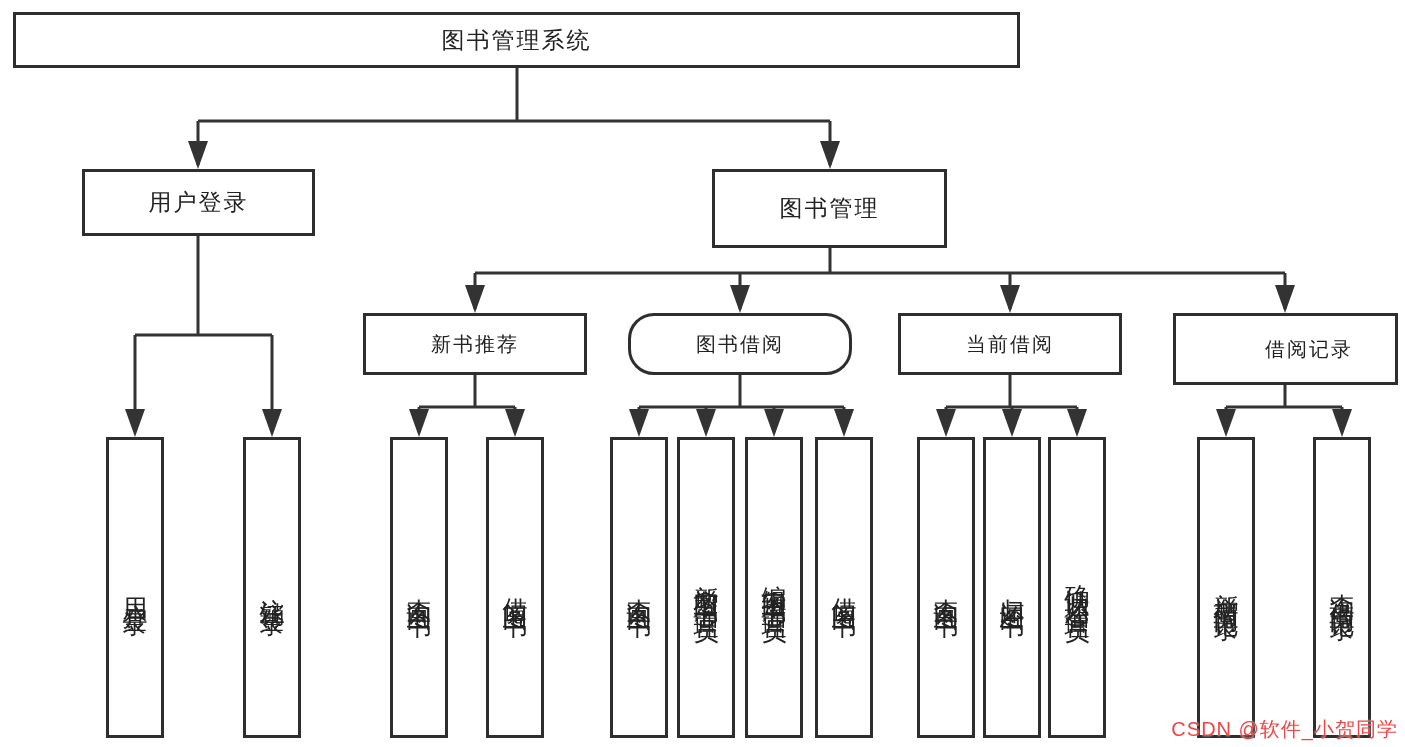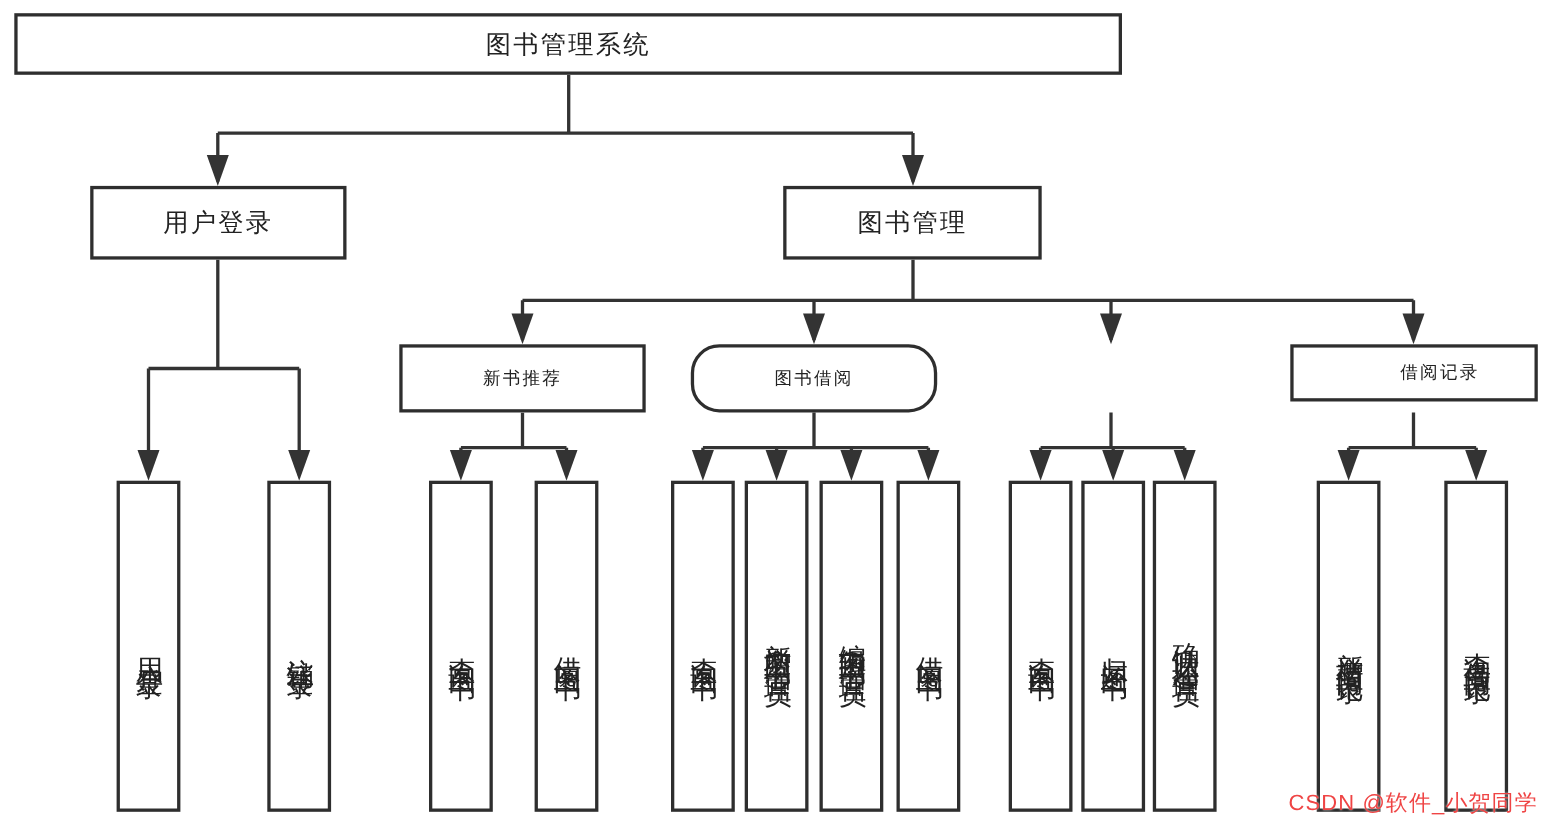--- a/index.html
+++ b/index.html
@@ -32,21 +32,21 @@
     align-items: center;
     justify-content: center;
     color: #222222;
   }
   .hbox span {
     font-size: 23px;
     letter-spacing: 2px;
     white-space: nowrap;
   }
   .lvl3 span {
-    font-size: 16px;
+    font-size: 20px;
   }
   .vbox span {
     writing-mode: vertical-rl;
     text-orientation: mixed;
     font-size: 25px;
     letter-spacing: 5px;
     line-height: 1;
     white-space: nowrap;
   }
   .watermark {
@@ -96,31 +96,34 @@
     </g>
   </svg>
 
   <div class="node hbox" style="left:13px; top:12px; width:1007px; height:56px;">
     <span>图书管理系统</span>
   </div>
 
   <div class="node hbox" style="left:82px; top:169px; width:233px; height:67px;">
     <span>用户登录</span>
   </div>
-  <div class="node hbox" style="left:712px; top:169px; width:235px; height:67px;">
+  <div class="node hbox" style="left:712px; top:169px; width:235px; height:79px;">
     <span>图书管理</span>
   </div>
 
   <div class="node hbox lvl3" style="left:363px; top:313px; width:224px; height:62px;">
     <span>新书推荐</span>
   </div>
   <div class="node hbox lvl3" style="left:628px; top:313px; width:224px; height:62px;border-radius:26px;">
     <span>图书借阅</span>
   </div>
-  <div class="node hbox lvl3" style="left:1173px; top:313px; width:225px; height:52px;padding-left:47px;">
+  <div class="node hbox lvl3" style="left:898px; top:313px; width:224px; height:62px;">
+    <span>当前借阅</span>
+  </div>
+  <div class="node hbox lvl3" style="left:1173px; top:313px; width:225px; height:72px;padding-left:47px;">
     <span>借阅记录</span>
   </div>
 
   <div class="node vbox" style="left:106px; top:437px; width:58px; height:301px;">
     <span>用户登录</span>
   </div>
   <div class="node vbox" style="left:243px; top:437px; width:58px; height:301px;">
     <span>注销登录</span>
   </div>
 

